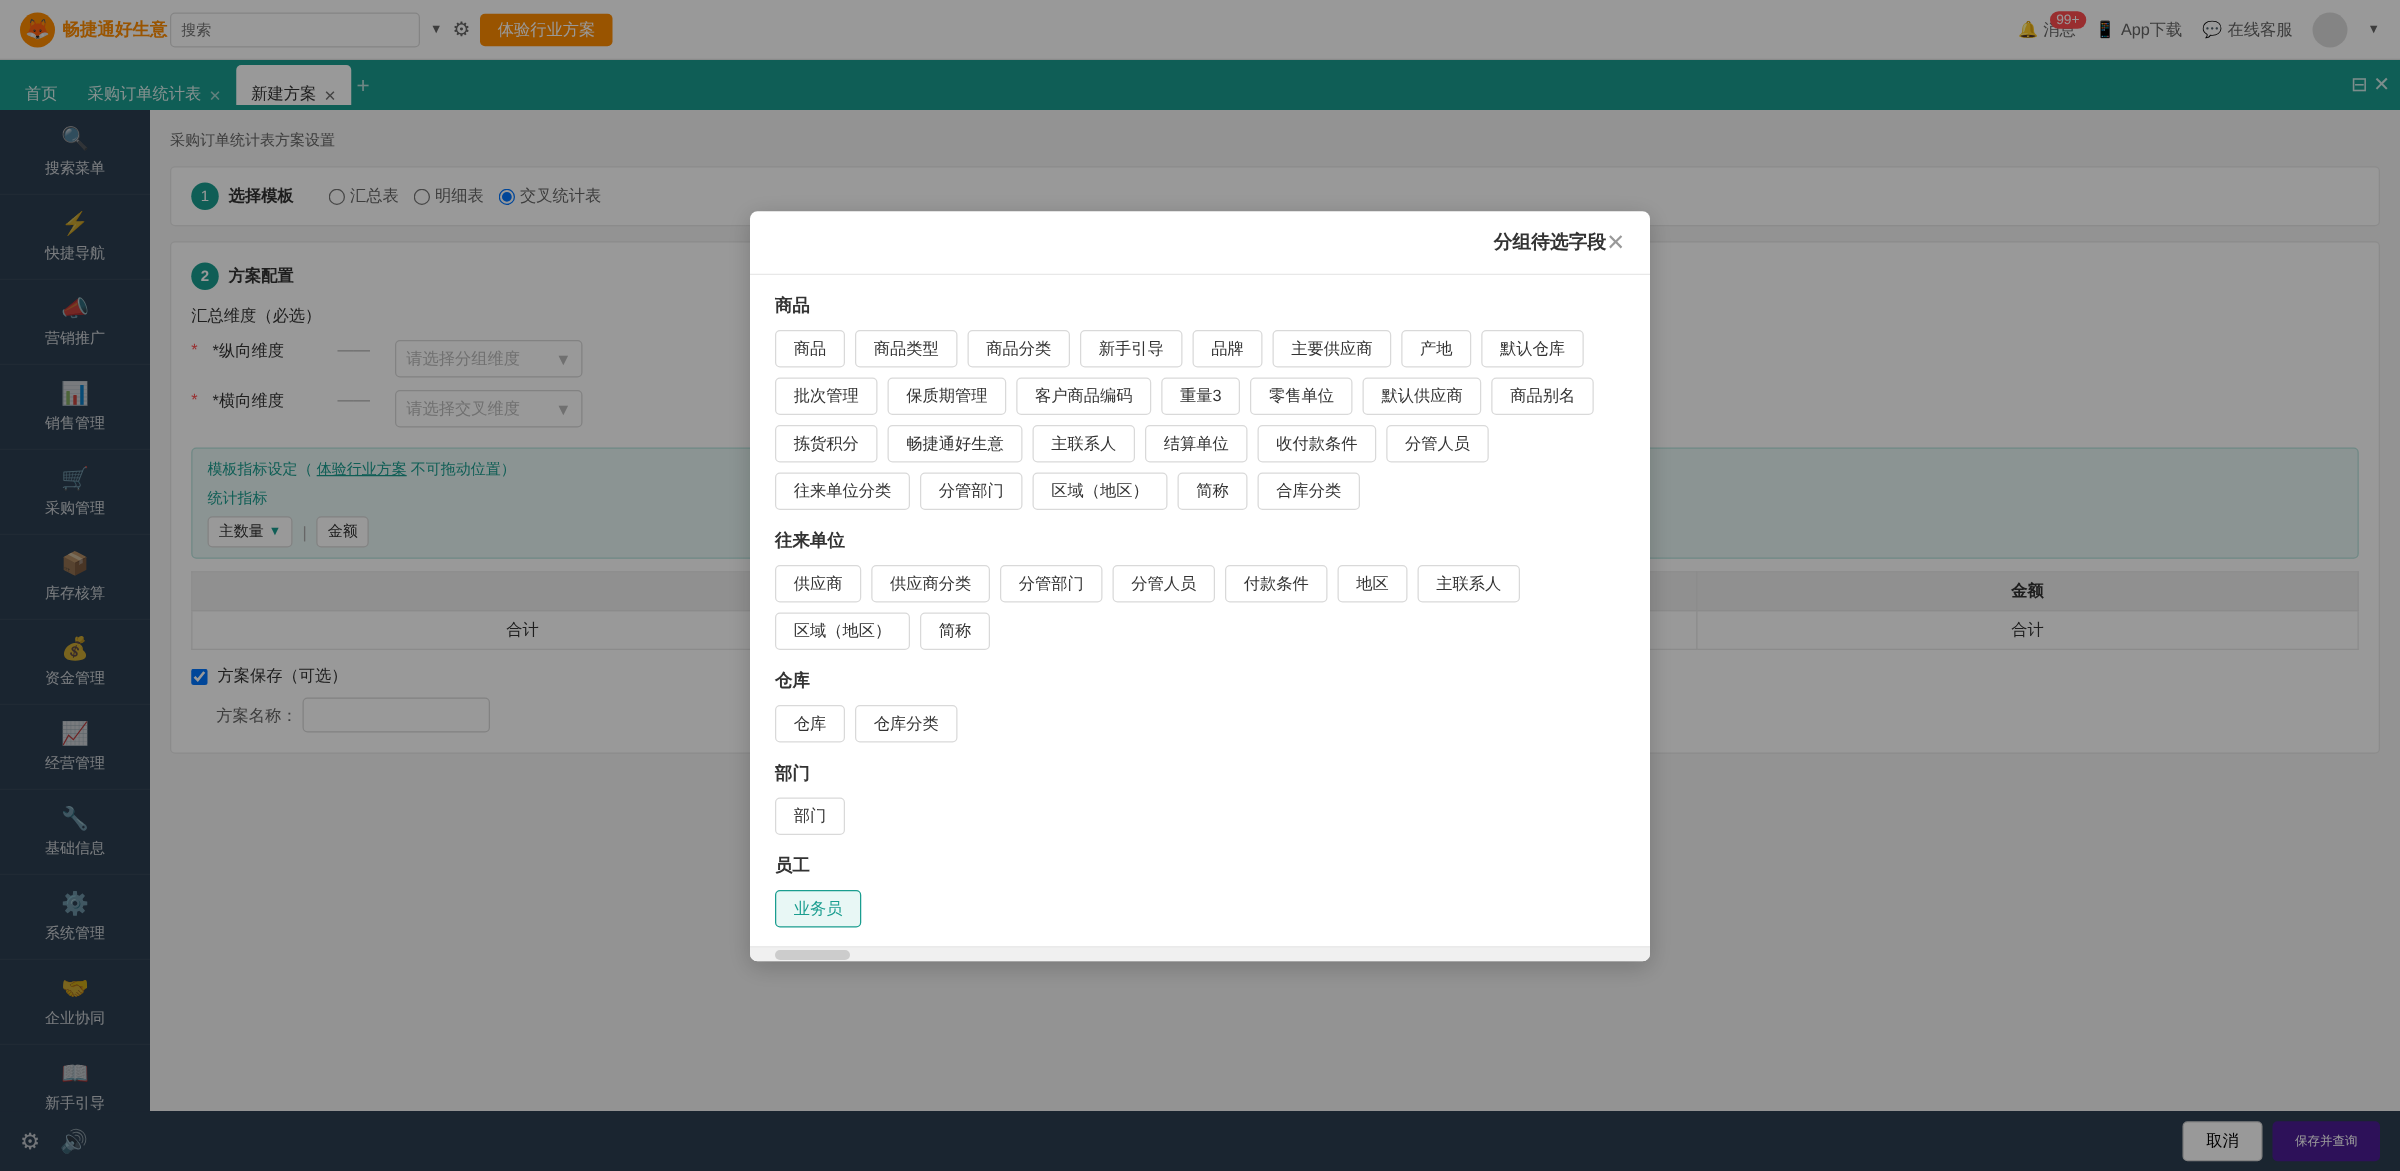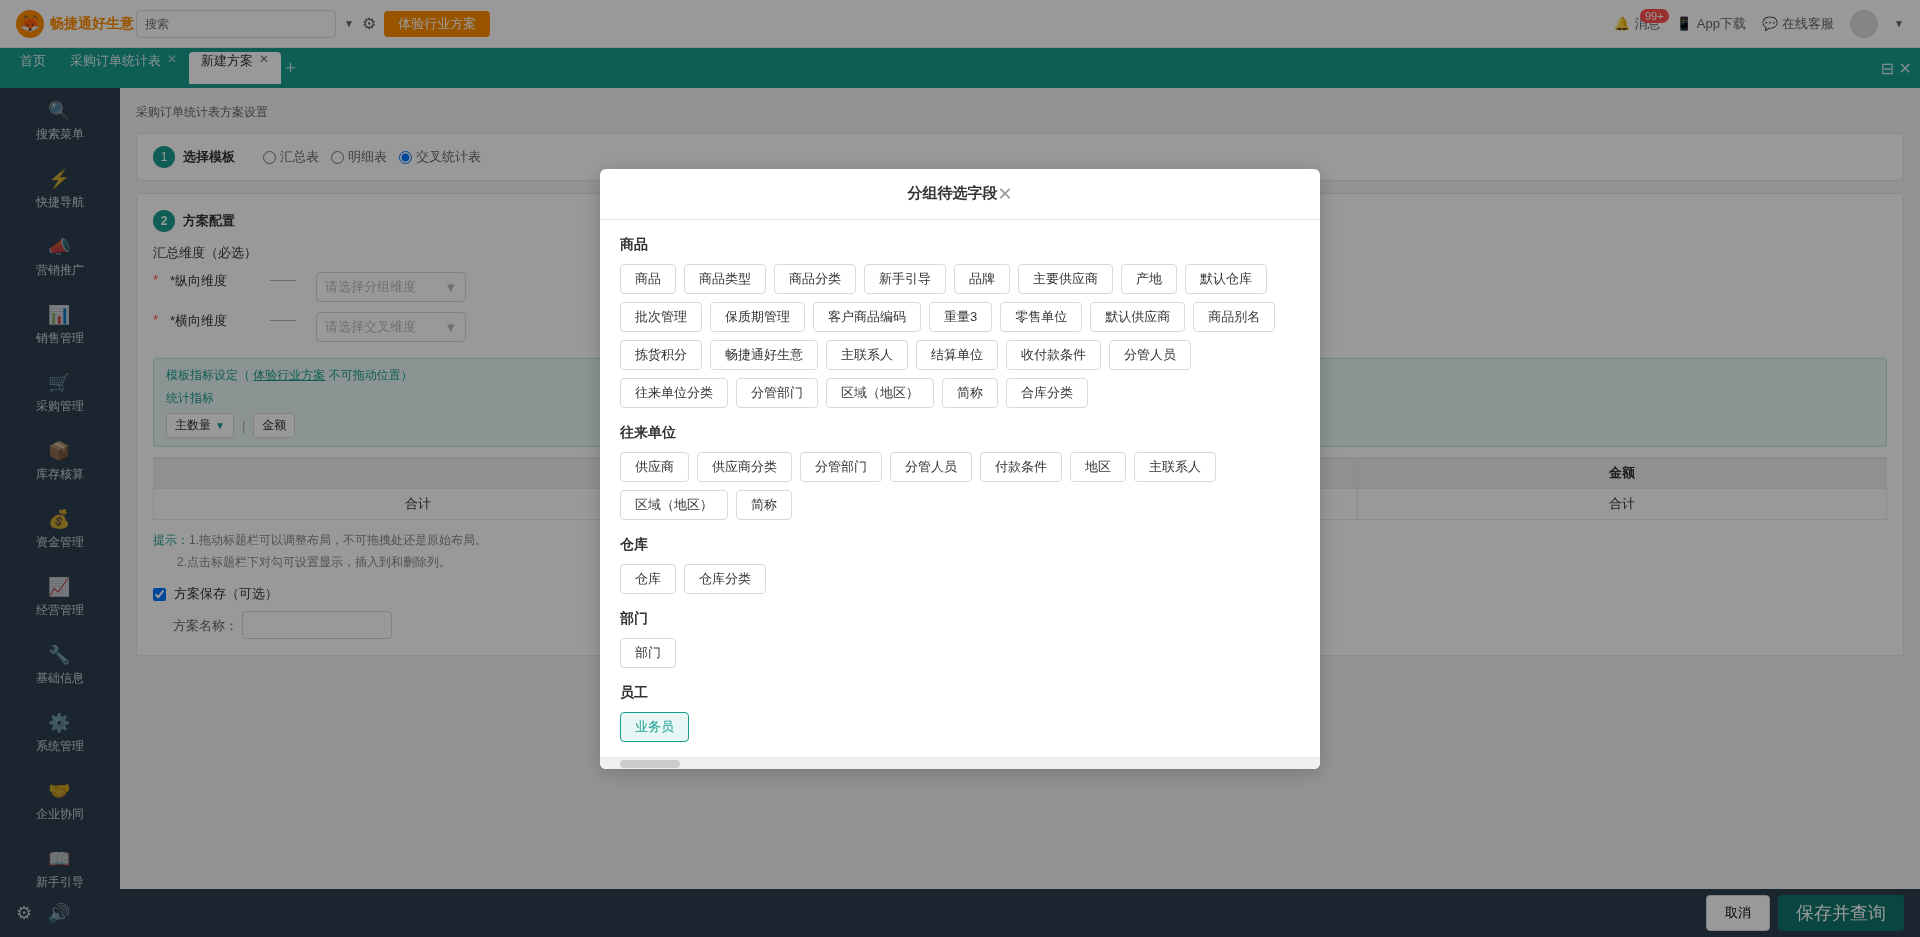--- a/index.html
+++ b/index.html
@@ -46,24 +46,23 @@
 
     
     .nav-tabs {
       height: 40px;
       background: #1a9d8f;
       display: flex; align-items: center;
       position: fixed; top: 48px; left: 0; right: 0; z-index: 99;
       padding: 0 8px;
     }
     .nav-tab {
-      height: 32px; display: flex; align-items: flex-start; padding: 0 12px;
+      height: 32px; display: flex; align-items: flex-end; padding: 0 12px;
       color: rgba(255,255,255,0.85); cursor: pointer; font-size: 13px; gap: 6px;
       border-radius: 4px 4px 0 0;
-      font-family: Liberation Serif, serif;
     }
     .nav-tab.active { background: #fff; color: #333; }
     .nav-tab-close { font-size: 12px; opacity: 0.7; }
     .nav-tab-plus { color: rgba(255,255,255,0.7); font-size: 18px; cursor: pointer; margin-left: 4px; }
     .nav-tab-minimize { margin-left: auto; color: rgba(255,255,255,0.8); font-size: 16px; }
 
     
     .sidebar {
       position: fixed; top: 88px; left: 0; bottom: 0; width: 120px;
       background: #2c3e50; overflow-y: auto;
@@ -138,36 +137,36 @@
     
     .bottom-bar {
       position: fixed; bottom: 0; left: 0; right: 0; height: 48px;
       background: #2c3e50; display: flex; align-items: center; justify-content: space-between;
       padding: 0 16px; z-index: 100;
     }
     .bottom-icons { display: flex; gap: 16px; }
     .bottom-icon { color: rgba(255,255,255,0.7); font-size: 18px; cursor: pointer; }
     .bottom-right-btns { display: flex; gap: 8px; }
     .cancel-btn { border: 1px solid #d9d9d9; background: white; padding: 6px 18px; border-radius: 4px; cursor: pointer; font-size: 13px; }
-    .save-btn { background: #0f766e; color: white; border: none; padding: 6px 18px; border-radius: 4px; cursor: pointer; font-size: 18px; }
+    .save-btn { background: #4c1d95; color: white; border: none; padding: 6px 18px; border-radius: 4px; cursor: pointer; font-size: 10px; }
 
     
     .modal-overlay {
       position: fixed; top: 0; left: 0; right: 0; bottom: 0;
       background: rgba(0,0,0,0.4); z-index: 200;
       display: flex; align-items: center; justify-content: center;
     }
     .modal {
       background: white; border-radius: 6px; width: 720px; max-height: 600px;
       display: flex; flex-direction: column; overflow: hidden;
       box-shadow: 0 4px 20px rgba(0,0,0,0.2);
     }
     .modal-header {
       padding: 14px 20px; border-bottom: 1px solid #e8e8e8;
-      display: flex; align-items: center; justify-content: center;
+      display: flex; align-items: center; justify-content: flex-end;
       flex-shrink: 0;
     }
     .modal-title { font-size: 15px; font-weight: bold; color: #333; }
     .modal-close { font-size: 18px; color: #999; cursor: pointer; background: none; border: none; }
     .modal-body {
       flex: 1; overflow-y: auto; padding: 16px 20px;
     }
 
     .field-section { margin-bottom: 16px; }
     .field-section-title { font-size: 14px; font-weight: bold; color: #333; margin-bottom: 10px; }
@@ -382,24 +381,20 @@
       </thead>
       <tbody>
         <tr>
           <td>合计</td>
           <td>合计</td>
           <td>合计</td>
         </tr>
       </tbody>
     </table>
 
-    <div class="hints">
-      <div><span class="hint-dot">提示：</span><span>1.拖动标题栏可以调整布局，不可拖拽处还是原始布局。</span></div>
-      <div><span style="margin-left: 2em;">2.点击标题栏下对勾可设置显示，插入到和删除列。</span></div>
-    </div>
 
     <div class="solution-save">
       <input type="checkbox" checked="" style="">
       <span>方案保存（可选）</span>
     </div>
     <div style="margin-top:8px; padding-left:20px;">
       <span style="font-size:13px; color:#666;">方案名称：</span>
       <input type="text" class="solution-input" style="">
     </div>
   </div>

